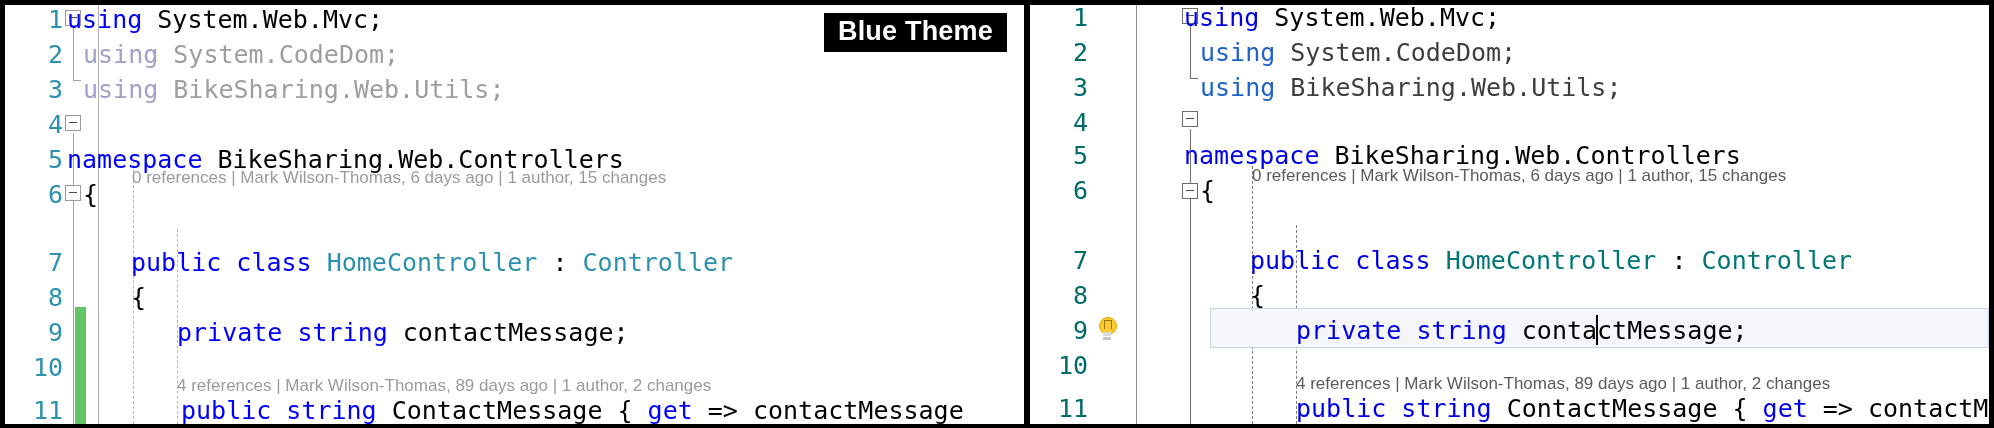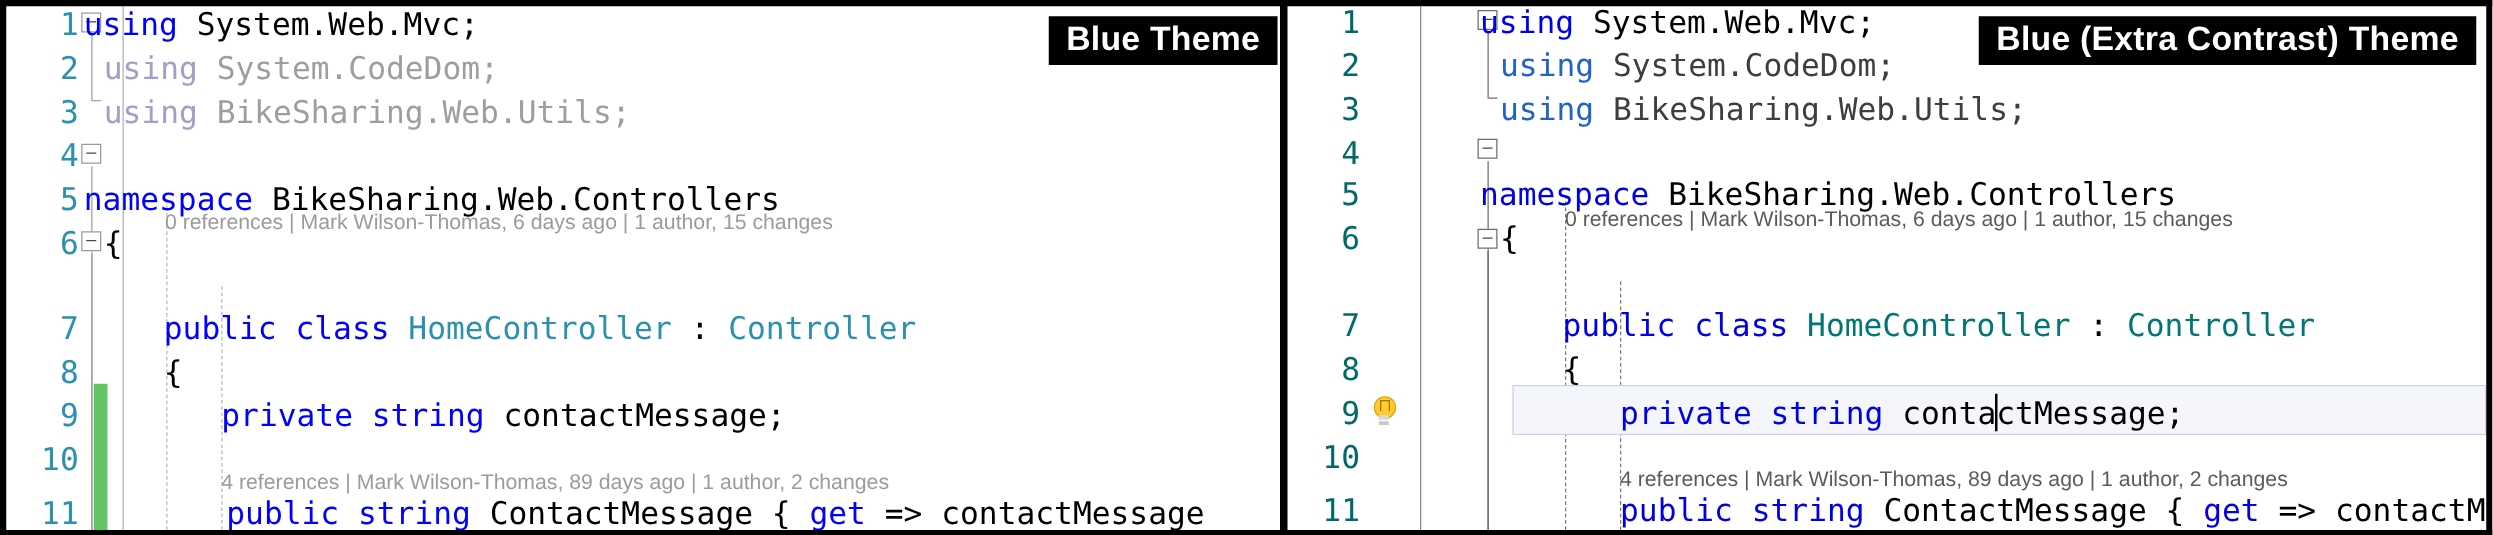--- a/index.html
+++ b/index.html
@@ -29,21 +29,21 @@
     background:#000;color:#ffffff;
     font-family:"Liberation Sans",sans-serif;
     font-weight:bold;
     font-size:27px;
     letter-spacing:.2px;
     padding:5px 14px 7px 14px;
     line-height:1.0;
     white-space:nowrap;
     z-index:40;
   }
-  .badge-left{right:2px;}
+  .badge-left{right:17px;}
   .badge-right{right:8px;}
 
   .gutter-num{
     position:absolute;left:0;top:0;width:58px;
     text-align:right;
     font-family:"DejaVu Sans Mono",monospace;
     font-size:25px;line-height:35px;
     font-weight:400;
   }
   .panel-left .gutter-num{color:#2B91AF;}
@@ -231,21 +231,20 @@
     <div class="code" style="left:220px;top:273px"><span>{</span></div>
     <div class="code" style="left:266px;top:308px"><span class="kw">private </span><span class="kw">string </span><span>contactMessage;</span></div>
     <div class="code" style="left:266px;top:343px"></div>
     <div class="code" style="left:266px;top:386px"><span class="kw">public </span><span class="kw">string </span><span>ContactMessage { </span><span class="kw">get </span><span>=&gt; contactMessage</span></div>
 
     <div class="caret" style="left:566px;top:310px;height:30px"></div>
 
     <div class="codelens" style="left:222px;top:161px">0 references | Mark Wilson-Thomas, 6 days ago | 1 author, 15 changes</div>
     <div class="codelens" style="left:266px;top:369px">4 references | Mark Wilson-Thomas, 89 days ago | 1 author, 2 changes</div>
 
-    <div class="theme-badge badge-right">Blue (Extra Contrast) Theme</div>
   </div>
 
   <div class="frame-top"></div>
   <div class="frame-bottom"></div>
   <div class="frame-left"></div>
   <div class="frame-right"></div>
   <div class="frame-mid"></div>
 
 </div>
 

